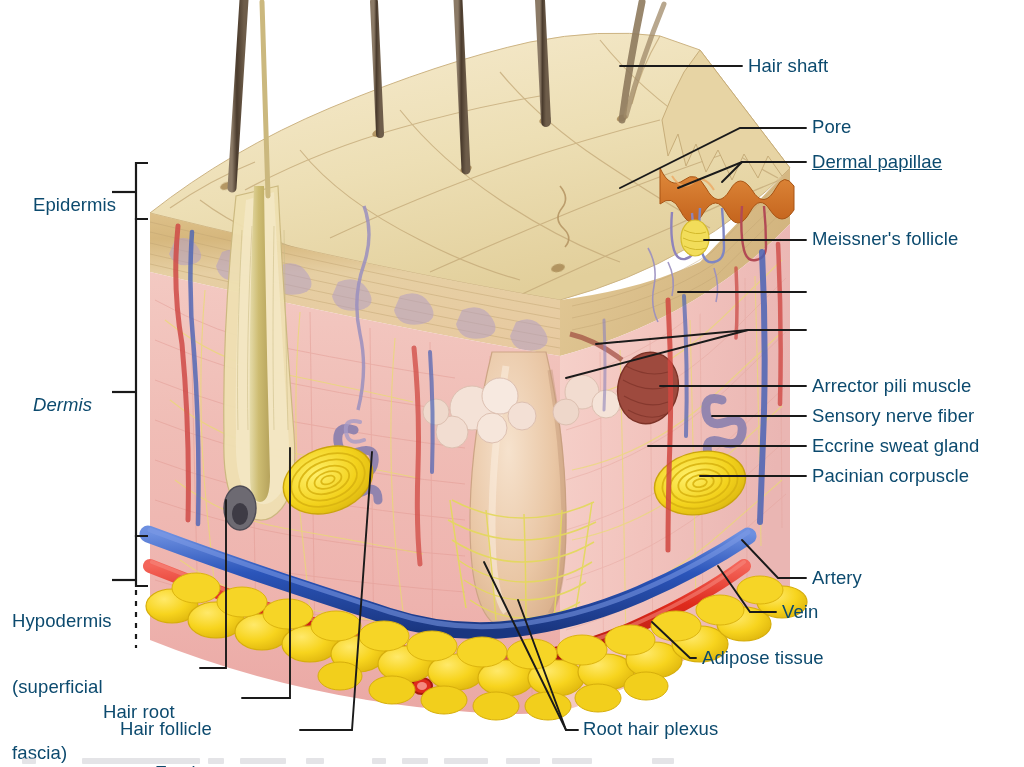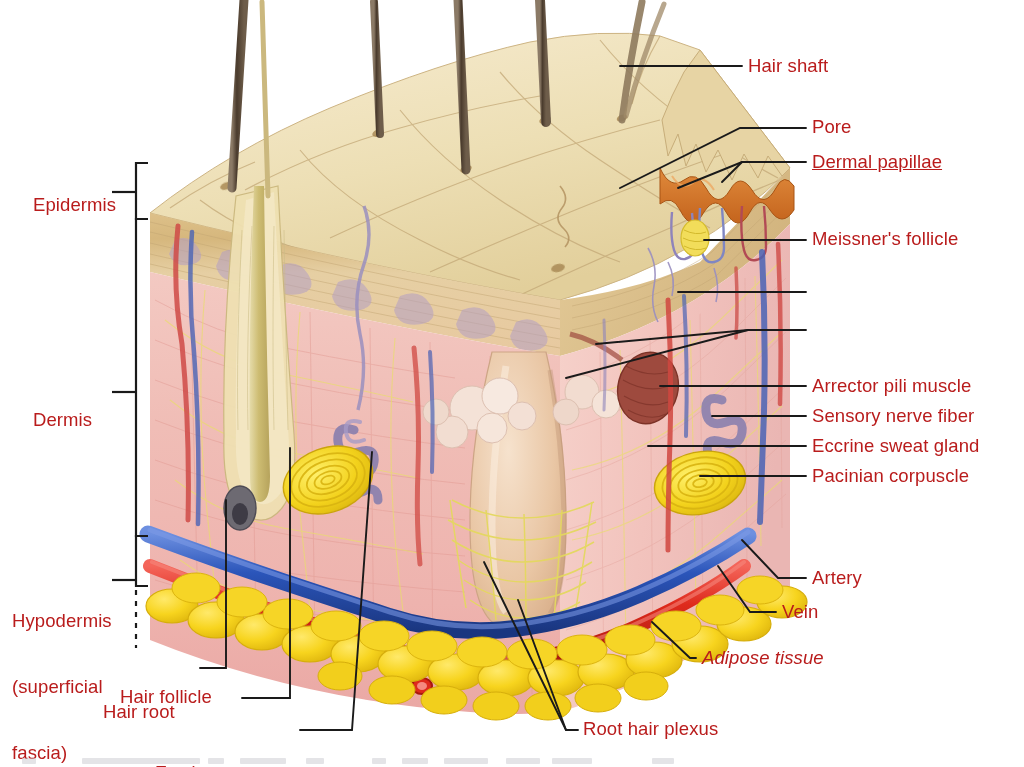--- a/index.html
+++ b/index.html
@@ -23,21 +23,21 @@
     left: 0;
     top: 0;
     width: 1024px;
     height: 767px;
   }
   .lbl {
     position: absolute;
     font-family: "Liberation Sans", sans-serif;
     font-size: 18.5px;
     line-height: 22px;
-    color: #b91c1c;
+    color: #0c4a6e;
     white-space: pre;
     letter-spacing: 0.1px;
   }
   .lbl.small { font-size: 18px; }
   #caption-strip {
     position: absolute;
     left: 0;
     top: 757px;
     width: 1024px;
     height: 10px;
@@ -519,21 +519,21 @@
       <path d="M518,600 L566,730"></path>
 
       <path d="M566,378 L748,330"></path>
     </g>
   </svg>
 
   <div class="lbl" style="left:12px; top:172px;">
     <span>Epidermis</span>
   </div>
 
-  <div class="lbl" style="left:12px; top:387px;">
+  <div class="lbl" style="left:12px; top:372px;font-style:italic;">
     <span>Dermis</span>
   </div>
 
   <div class="lbl" style="left:12px; top:566px;">
     <div>Hypodermis</div>
     <div>(superficial</div>
     <div>fascia)</div>
   </div>
 
   <div class="lbl" style="left:748px; top:55px;">Hair shaft</div>
@@ -551,25 +551,25 @@
   <div class="lbl" style="left:812px; top:375px;">Arrector pili muscle</div>
 
   <div class="lbl" style="left:812px; top:435px;">Eccrine sweat gland</div>
 
   <div class="lbl" style="left:812px; top:465px;">Pacinian corpuscle</div>
 
   <div class="lbl" style="left:812px; top:567px;">Artery</div>
 
   <div class="lbl" style="left:782px; top:601px;">Vein</div>
 
-  <div class="lbl" style="left:702px; top:647px;font-style:italic;">Adipose tissue</div>
+  <div class="lbl" style="left:702px; top:647px;">Adipose tissue</div>
 
   <div class="lbl" style="left:103px; top:656px;margin-top:45px;">Hair root</div>
 
-  <div class="lbl" style="left:120px; top:686px;">Hair follicle</div>
+  <div class="lbl" style="left:120px; top:718px;">Hair follicle</div>
 
   <div class="lbl small" style="left:155px; top:718px;">
     <div>Eccrine sweat</div>
     
   </div>
 
   <div class="lbl" style="left:583px; top:718px;">Root hair plexus</div>
 
   <div id="caption-strip">
     <div class="capword" style="left:22px;  width:14px;"></div>

